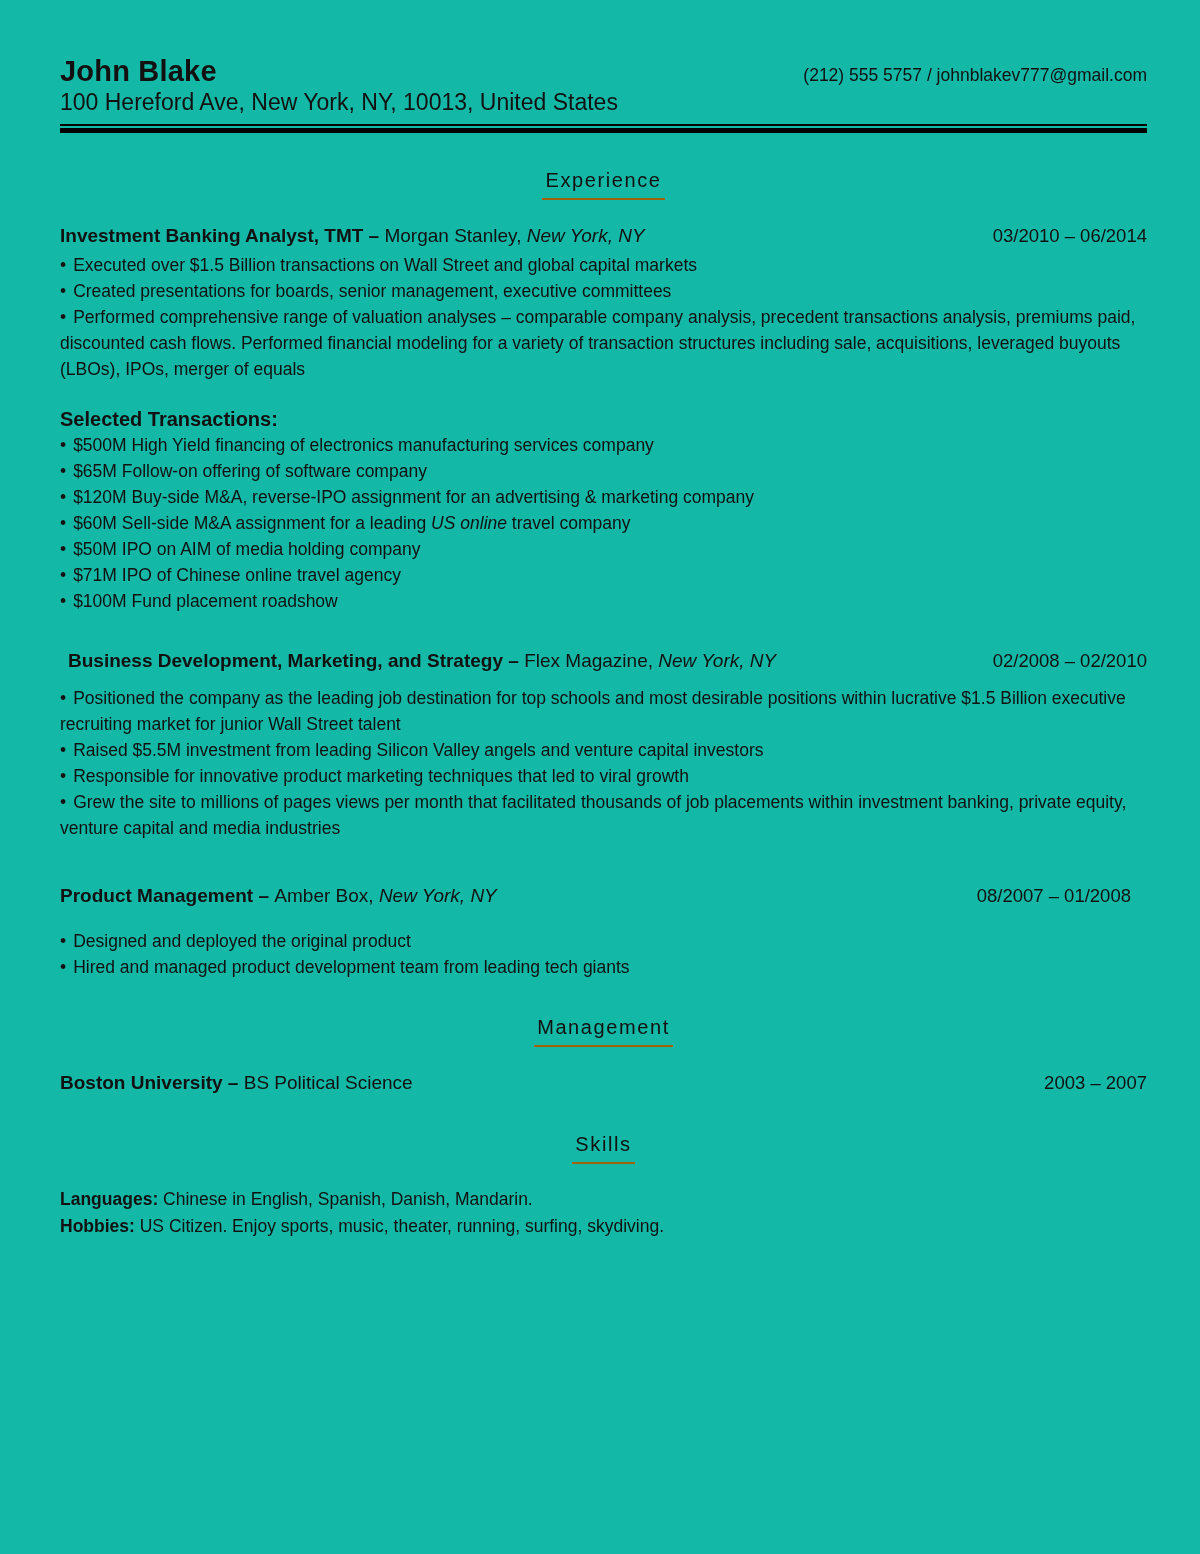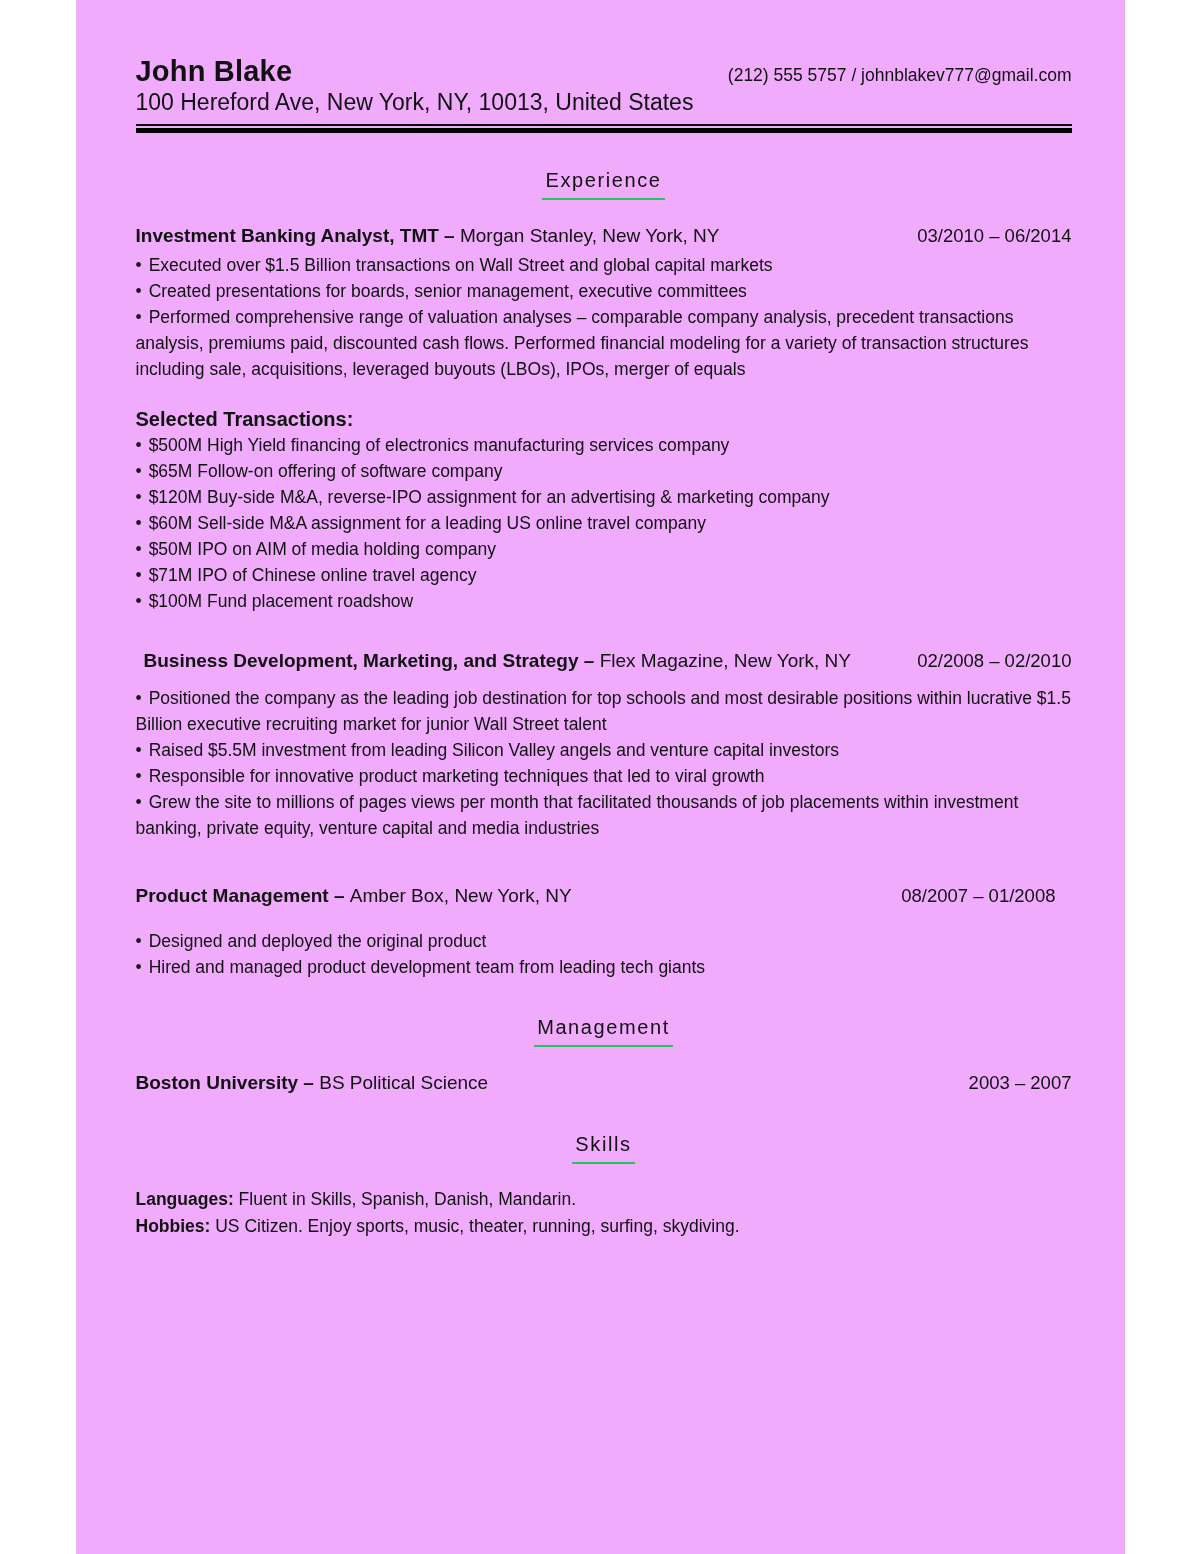--- a/index.html
+++ b/index.html
@@ -1,24 +1,24 @@
 <!DOCTYPE html>
 <html><head>
 <meta charset="utf-8">
 <style>
   * { box-sizing: border-box; }
   html, body { margin: 0; padding: 0; background: #ffffff; }
   .page {
-    width: 1049px;
+    width: 1200px;
     height: 1554px;
     margin: 0 auto;
     padding: 54px 53px 40px 60px;
     font-family: "Liberation Sans", sans-serif;
     color: #111111;
-    background: #f0abfc;
+    background: #14b8a6;
   }
   
   .header-row {
     display: flex;
     justify-content: space-between;
     align-items: baseline;
   }
   .name {
     font-size: 29px;
     font-weight: bold;
@@ -44,41 +44,41 @@
   
   h2.sec {
     text-align: center;
     font-size: 20px;
     font-weight: normal;
     letter-spacing: 1.6px;
     margin: 36px 0 22px 0;
   }
   .sec-u {
     display: inline-block;
-    border-bottom: 2px solid #22c55e;
+    border-bottom: 2px solid #a16207;
     padding: 0 3px 6px 3px;
   }
   
   .job { margin-top: 25px; }
   .job.first { margin-top: 0; }
   .titlerow {
     display: flex;
     justify-content: space-between;
     align-items: baseline;
     font-size: 19px;
     line-height: 28px;
     margin-bottom: 2px;
   }
   .dates {
     font-size: 18.5px;
     white-space: nowrap;
     padding-left: 20px;
   }
   .b { font-weight: bold; }
-  .i { }
+  .i { font-style: italic; }
   .bullet {
     font-size: 17.5px;
     line-height: 26px;
     margin: 0;
   }
   .marker { margin-right: 7px; }
   .subsection { margin-top: 24px; }
   .subhead {
     font-weight: bold;
     font-size: 20px;
@@ -153,17 +153,17 @@
   <section>
     <h2 class="sec"><span class="sec-u">Management</span></h2>
     <div class="titlerow">
       <p class="title" style="margin:0"><span class="b">Boston University – </span><span>BS Political Science</span></p>
       <p class="dates" style="margin:0">2003 – 2007</p>
     </div>
   </section>
 
   <section>
     <h2 class="sec"><span class="sec-u">Skills</span></h2>
-    <p class="skills-line"><span class="b">Languages: </span><span>Fluent in Skills, Spanish, Danish, Mandarin.</span></p>
+    <p class="skills-line"><span class="b">Languages: </span><span>Chinese in English, Spanish, Danish, Mandarin.</span></p>
     <p class="skills-line"><span class="b">Hobbies: </span><span>US Citizen. Enjoy sports, music, theater, running, surfing, skydiving.</span></p>
   </section>
 
 </div>
 
 </body></html>

